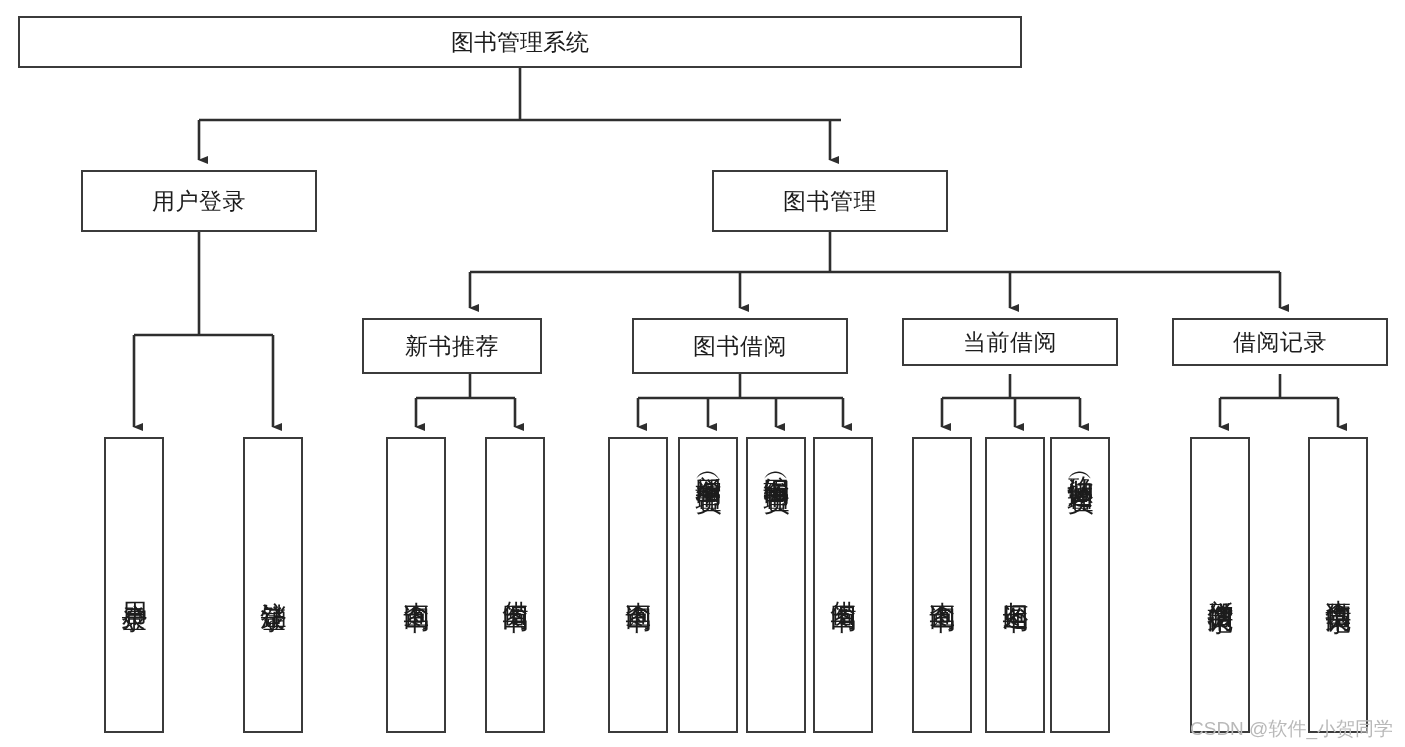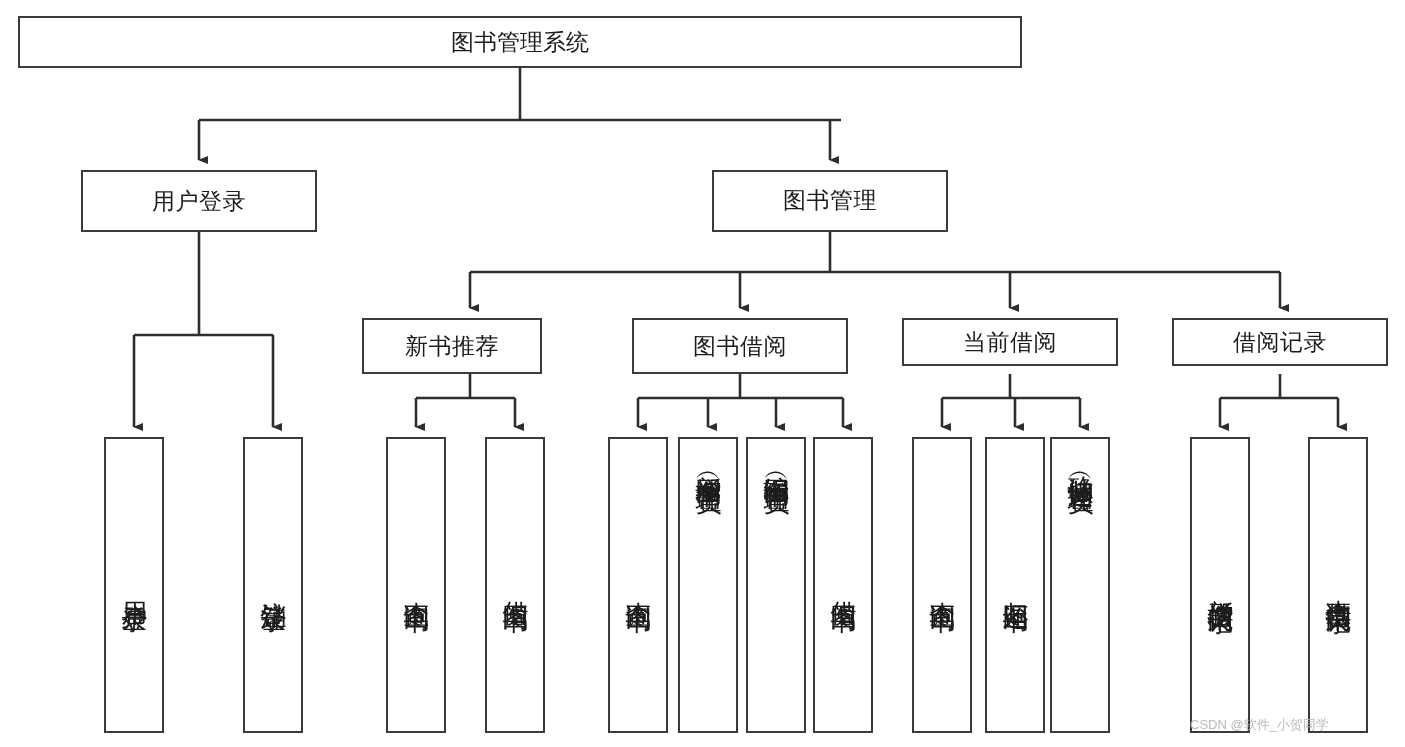--- a/index.html
+++ b/index.html
@@ -52,21 +52,21 @@
     padding-top: 16px;
     white-space: nowrap;
   }
   .node-v.v-center {
     justify-content: center;
     padding-top: 0;
   }
   .watermark {
     position: absolute;
     color: #b9b9b9;
-    font-size: 13px;
+    font-size: 19px;
     white-space: nowrap;
     pointer-events: none;
   }
 </style>
 </head>
 <body>
 
 <div id="canvas">
 
   <svg id="edges" viewBox="0 0 1405 747" xmlns="http://www.w3.org/2000/svg">
@@ -120,21 +120,21 @@
     </g>
   </svg>
 
   <div class="node node-root" style="left: 18px; top: 16px; width: 1004px; height: 52px;">
       <span>图书管理系统</span>
     </div>
 
   <div class="node node-h" style="left: 81px; top: 170px; width: 236px; height: 62px;">
       <span>用户登录</span>
     </div>
-  <div class="node node-h" style="left: 712px; top: 170px; width: 236px; height: 62px; font-family: Liberation Serif, serif;">
+  <div class="node node-h" style="left: 712px; top: 170px; width: 236px; height: 62px;">
       <span>图书管理</span>
     </div>
 
   <div class="node node-h" style="left: 362px; top: 318px; width: 180px; height: 56px;">
       <span>新书推荐</span>
     </div>
   <div class="node node-h" style="left: 632px; top: 318px; width: 216px; height: 56px;">
       <span>图书借阅</span>
     </div>
   <div class="node node-h" style="left: 902px; top: 318px; width: 216px; height: 48px;">

